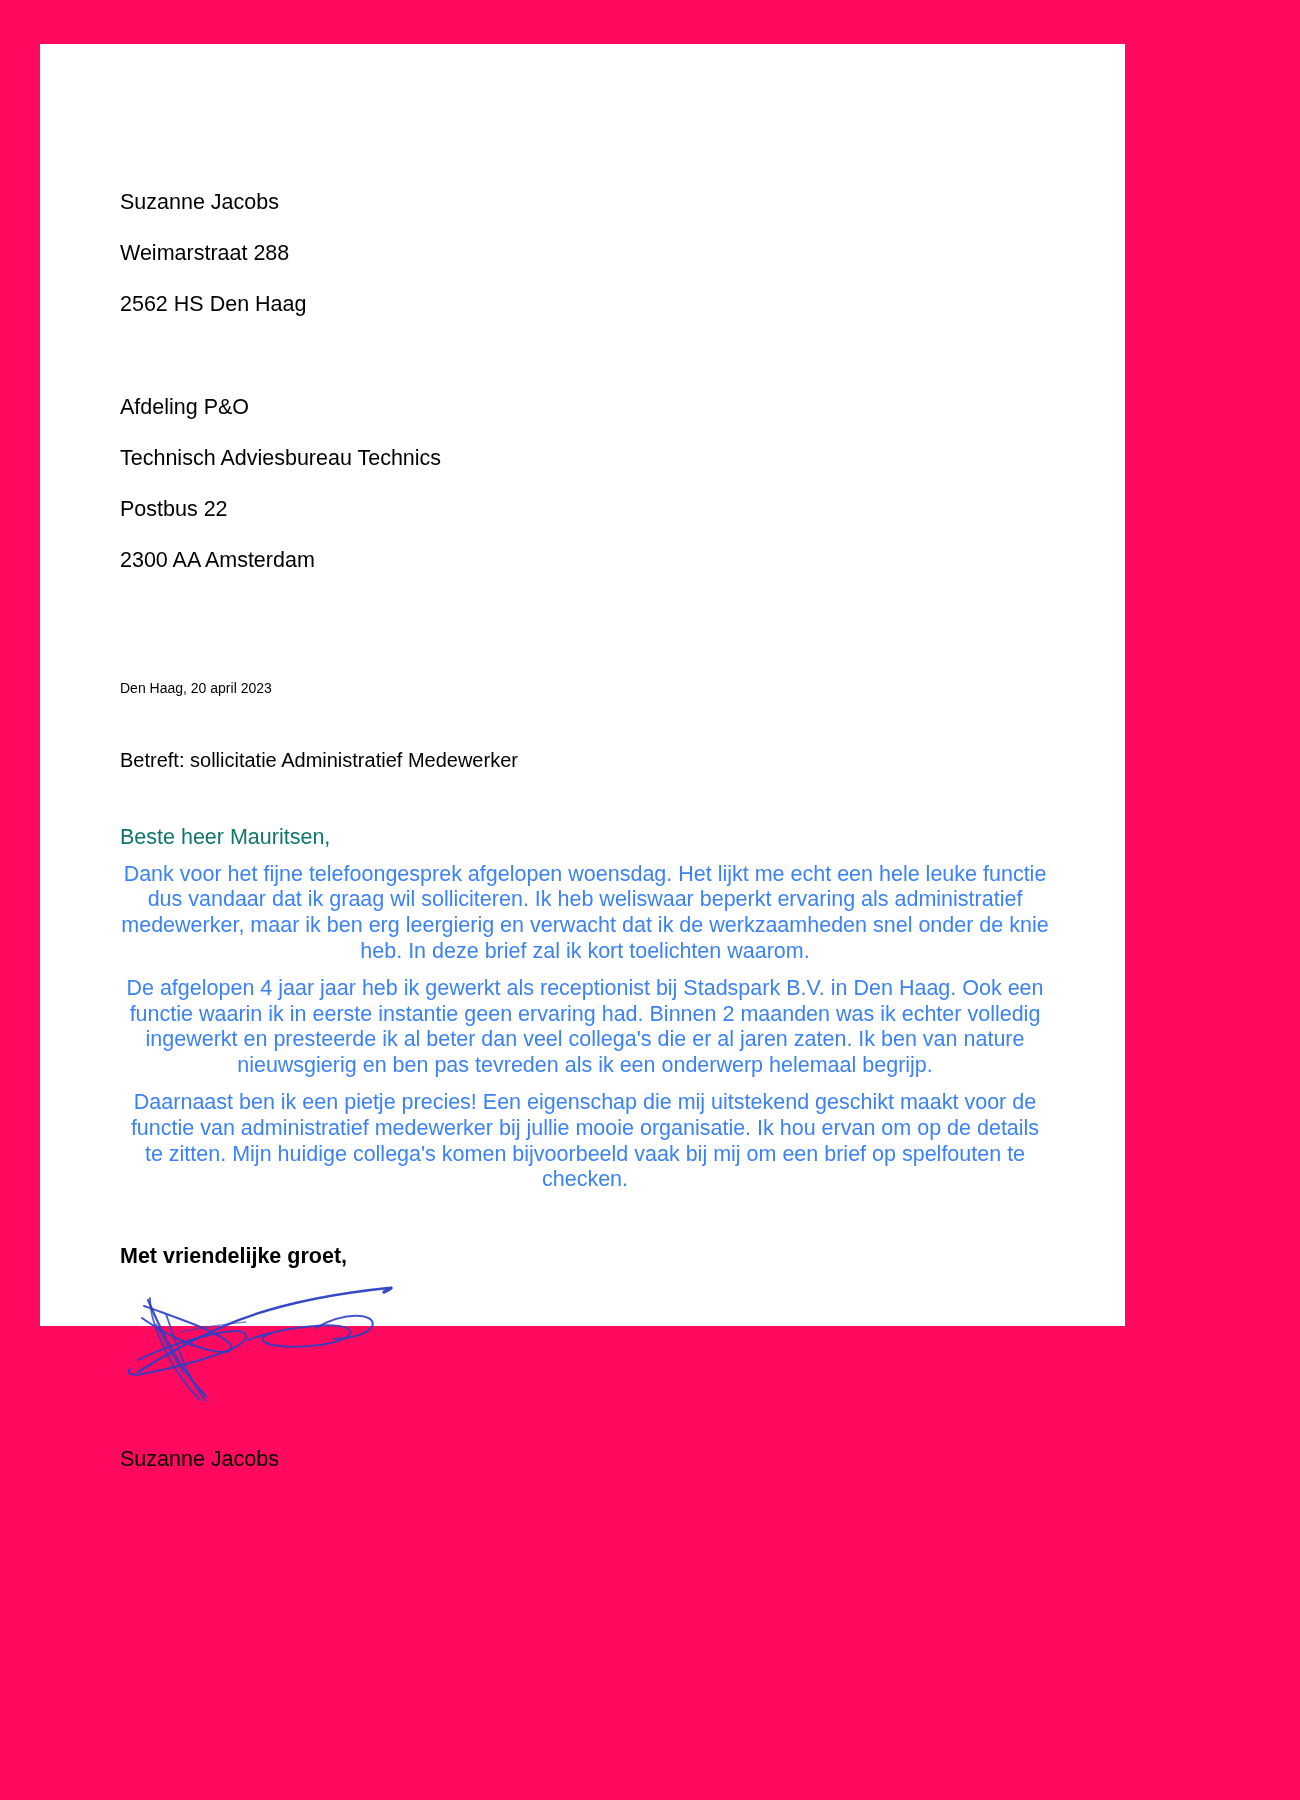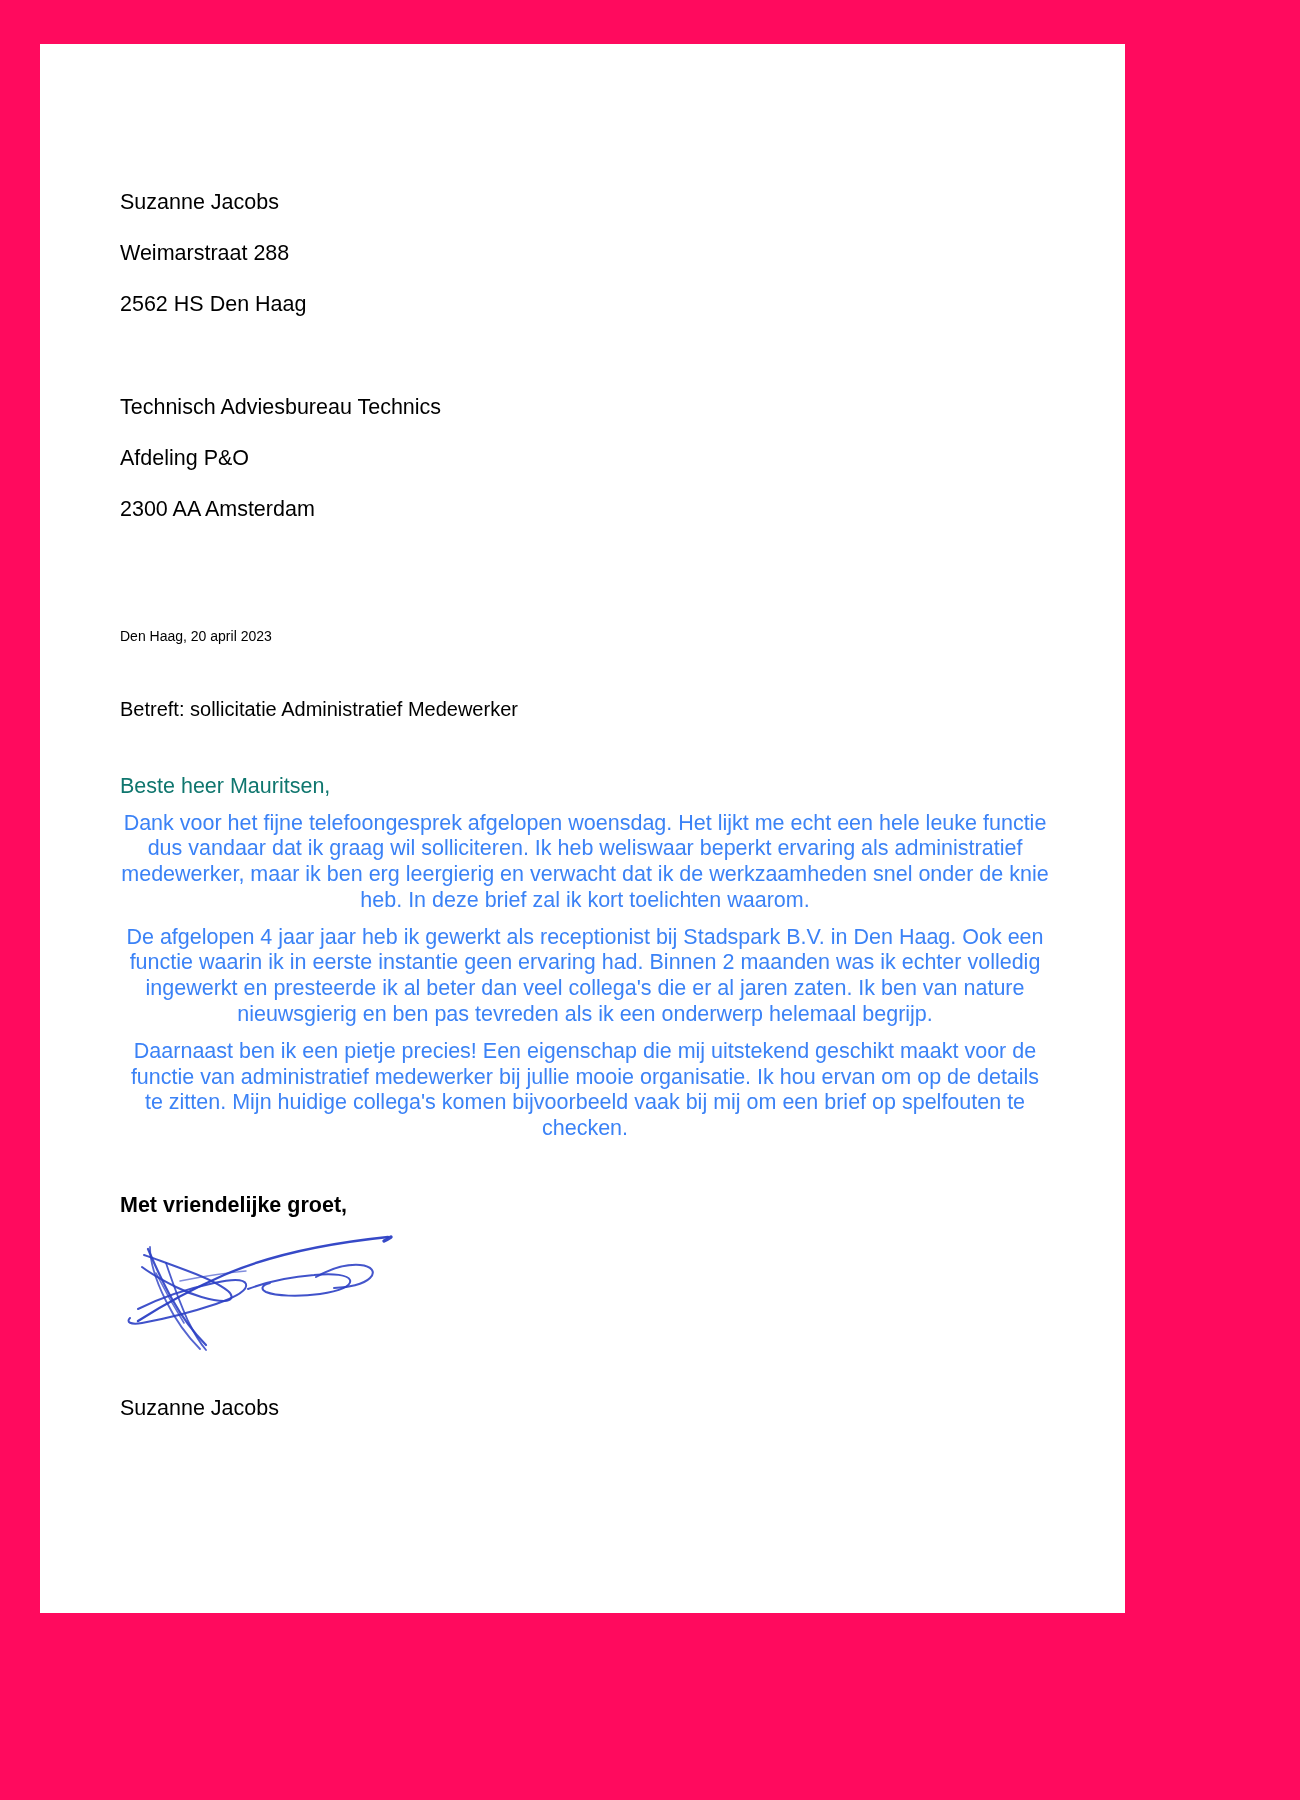--- a/index.html
+++ b/index.html
@@ -21,21 +21,21 @@
     width: 1300px;
     height: 1800px;
     background: #ff0a5e;
   }
 
   .letter-sheet {
     position: absolute;
     left: 40px;
     top: 44px;
     width: 1085px;
-    height: 1569px;
+    height: 1282px;
     background: #ffffff;
   }
 
   .letter-body {
     position: absolute;
     left: 80px;
     top: 120px;
     width: 930px;
   }
 
@@ -120,22 +120,23 @@
 <div class="letter-sheet">
   <div class="letter-body">
 
     <div class="addr-block sender-block">
       <div>Suzanne Jacobs</div>
       <div>Weimarstraat 288</div>
       <div>2562 HS Den Haag</div>
     </div>
 
     <div class="addr-block recipient-block">
+      <div>Afdeling P&amp;O</div>
       <div>Technisch Adviesbureau Technics</div>
-      <div>Afdeling P&amp;O</div>
+      <div>Postbus 22</div>
       <div>2300 AA Amsterdam</div>
     </div>
 
     <div class="date-line">Den Haag, 20 april 2023</div>
 
     <div class="subject-line">Betreft: sollicitatie Administratief Medewerker</div>
 
     <div class="salutation">Beste heer Mauritsen,</div>
 
     <p class="body-para">Dank voor het fijne telefoongesprek afgelopen woensdag. Het lijkt me echt een hele leuke functie dus vandaar dat ik graag wil solliciteren. Ik heb weliswaar beperkt ervaring als administratief medewerker, maar ik ben erg leergierig en verwacht dat ik de werkzaamheden snel onder de knie heb. In deze brief zal ik kort toelichten waarom.</p>

